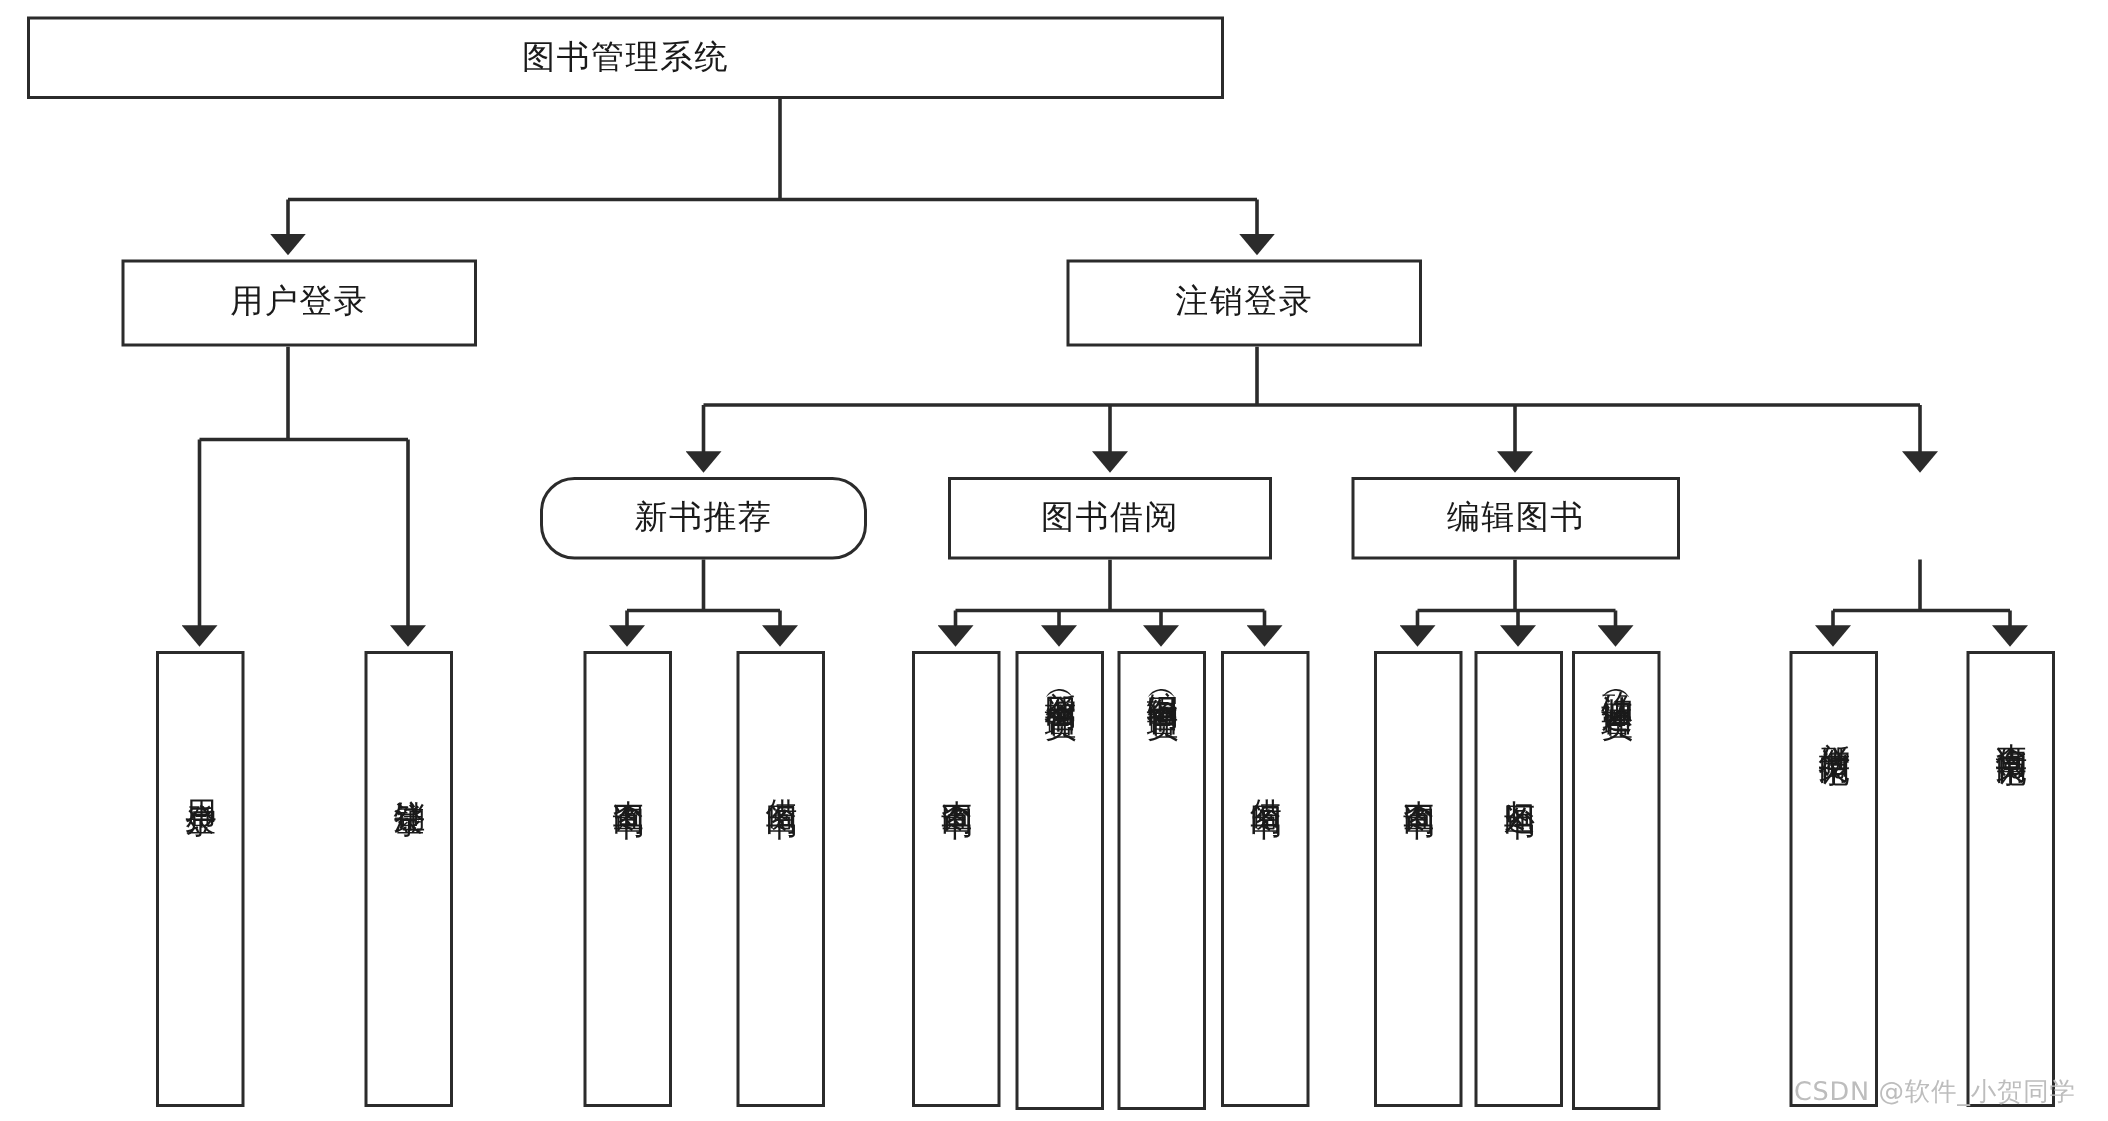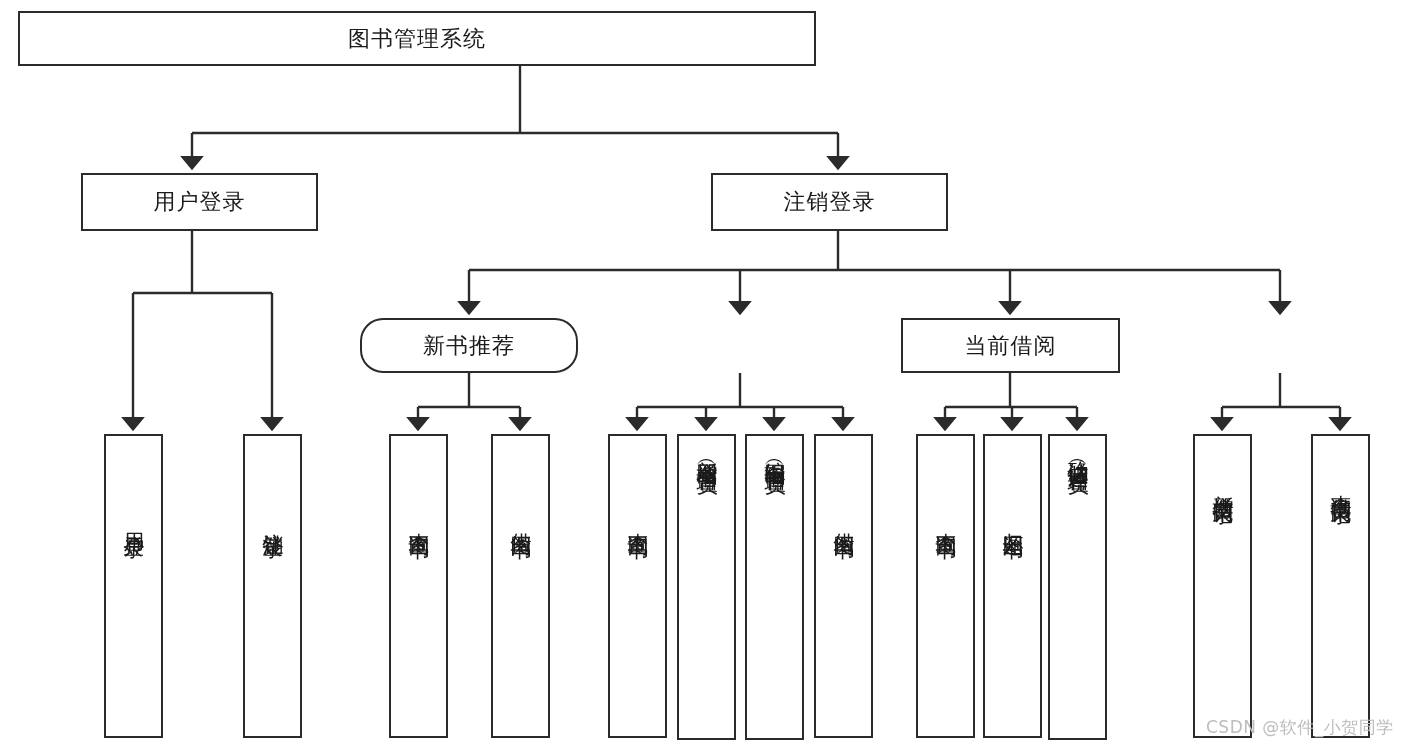--- a/index.html
+++ b/index.html
@@ -138,23 +138,26 @@
   </div>
 
   <div class="node level2" style="left:711px; top:173px; width:237px; height:58px;">
     <span class="label">注销登录</span>
   </div>
 
   <div class="node level3" style="left:360px; top:318px; width:218px; height:55px;border-radius:23px;">
     <span class="label">新书推荐</span>
   </div>
 
+  <div class="node level3" style="left:632px; top:318px; width:216px; height:55px;">
+    <span class="label">图书借阅</span>
+  </div>
 
   <div class="node level3" style="left:901px; top:318px; width:219px; height:55px;">
-    <span class="label">当前借阅</span>
+    <span class="label">编辑图书</span>
   </div>
 
 
   <div class="node vertical" style="left:104px; top:434px; width:59px; height:304px; padding-top:80px;">
     <span class="label">用户登录</span>
   </div>
 
   <div class="node vertical" style="left:243px; top:434px; width:59px; height:304px; padding-top:80px;">
     <span class="label">注销登录</span>
   </div>
@@ -196,15 +199,15 @@
   </div>
 
   <div class="node vertical" style="left:1193px; top:434px; width:59px; height:304px; padding-top:42px;">
     <span class="label">新增借阅记录</span>
   </div>
 
   <div class="node vertical" style="left:1311px; top:434px; width:59px; height:304px; padding-top:42px;">
     <span class="label">查询借阅记录</span>
   </div>
 
-  <div class="watermark" style="left:1196px; top:716px;padding-left:10px;">CSDN @软件_小贺同学</div>
+  <div class="watermark" style="left:1196px; top:716px;">CSDN @软件_小贺同学</div>
 
 </div>
 
 </body></html>

